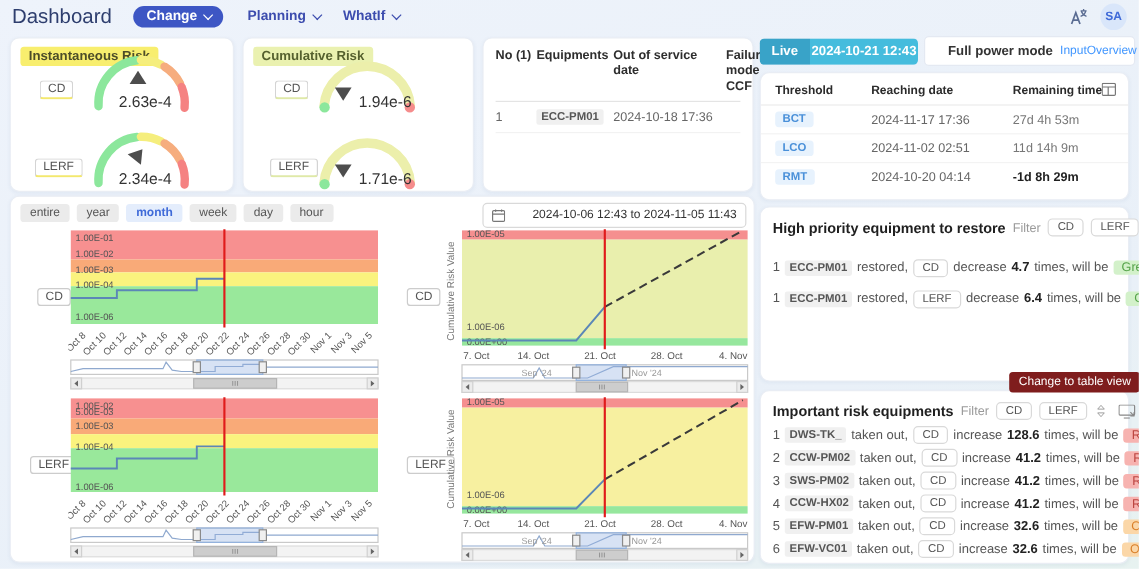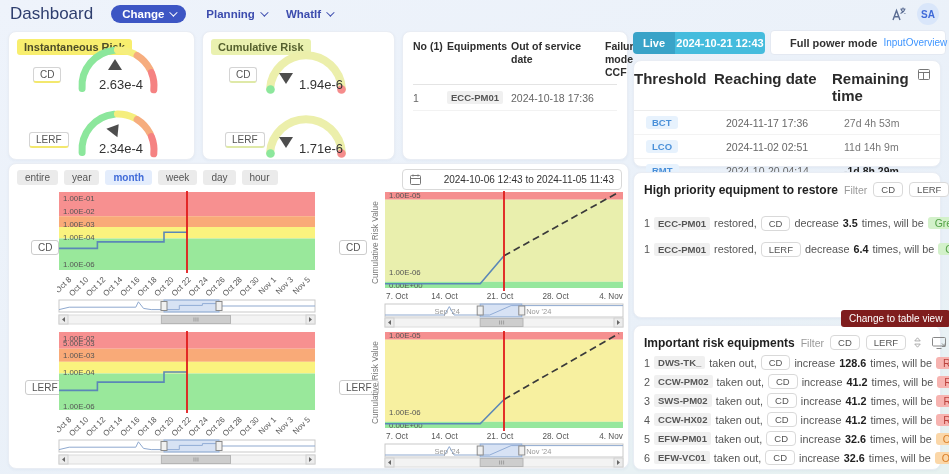--- a/index.html
+++ b/index.html
@@ -44,21 +44,21 @@
   .live-bar{position:absolute;left:633px;top:32px;width:132px;height:22px;border-radius:4px;overflow:hidden;
             display:flex;color:#fff;font-weight:bold;font-size:11px;cursor:default;}
   .live-bar .lv{background:#39a3c8;display:flex;align-items:center;justify-content:center;width:42px;}
   .live-bar .dt{background:#45bcdd;flex:1;display:flex;align-items:center;justify-content:center;}
   .mode-box{position:absolute;left:770px;top:30px;width:176px;height:25px;background:#fff;border:1px solid #e4e9f2;
             border-radius:4px;display:flex;align-items:center;padding:0 7px;gap:6px;box-sizing:border-box;}
   .mode-box .sep{width:1px;height:13px;background:#ddd;}
   .mode-box .mtxt{font-size:11px;font-weight:bold;color:#333;white-space:nowrap;}
   .mode-box .lnk{margin-left:auto;font-size:10px;color:#4096ff;cursor:pointer;white-space:nowrap;}
   
-  .thr-head{display:grid;grid-template-columns:80px 118px 1fr;padding:9px 0 6px;font-size:15px;font-weight:bold;
+  .thr-head{display:grid;grid-template-columns:80px 118px 1fr;padding:9px 12px 6px;font-size:10px;font-weight:bold;
             color:#2b2b2b;border-bottom:1px solid #ececec;}
   .thr-row{display:grid;grid-template-columns:80px 118px 1fr;align-items:center;padding:5px 12px;
            border-bottom:1px solid #f3f3f3;font-size:10.5px;color:#666;}
   .thr-tag{background:#e7f2fd;color:#4a90d9;font-weight:bold;font-size:9.5px;padding:1px 6px;border-radius:3px;
            display:inline-block;width:max-content;}
   .thr-rem{color:#777;}
   .thr-rem[data-strong="true"]{font-weight:bold;color:#1f1f1f;}
   
   .panel-head{display:flex;align-items:center;gap:6px;padding:9px 10px 5px;}
   .panel-title{font-size:12px;font-weight:bold;color:#1f1f1f;white-space:nowrap;}
@@ -221,21 +221,21 @@
     <span class="metric-chip">CD</span>
     <span class="metric-chip">LERF</span>
 
   </div>
   <div class="lrow" style="margin-top:8px;height:26px;">
     <span class="no">1</span>
     <span class="equip-chip">ECC-PM01</span>
     <span>restored,</span>
     <span class="metric-chip">CD</span>
     <span>decrease</span>
-    <b>3.5</b>
+    <b>4.7</b>
     <span>times, will be</span>
     <span class="status-chip" data-status="Green">Green</span>
   </div>
   <div class="lrow" style="height:26px;">
     <span class="no">1</span>
     <span class="equip-chip">ECC-PM01</span>
     <span>restored,</span>
     <span class="metric-chip">LERF</span>
     <span>decrease</span>
     <b>6.4</b>

